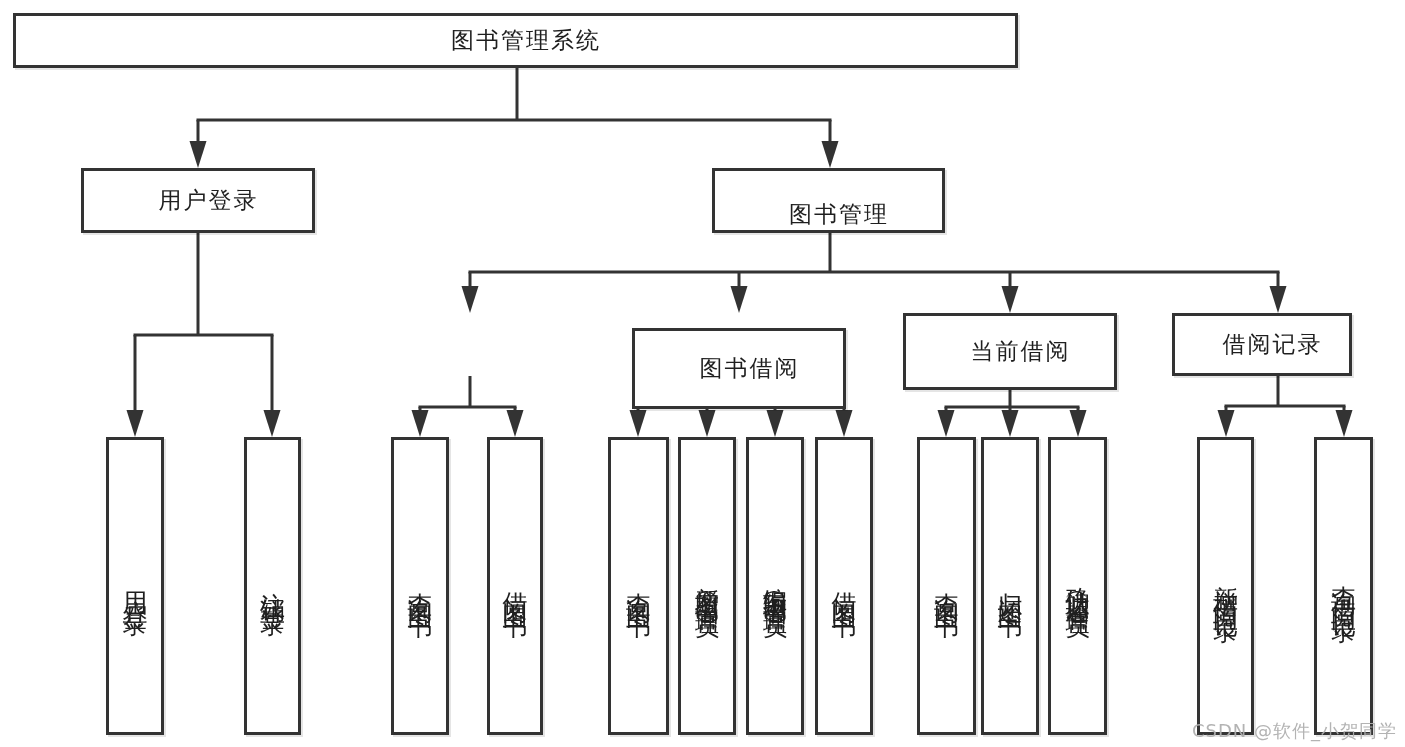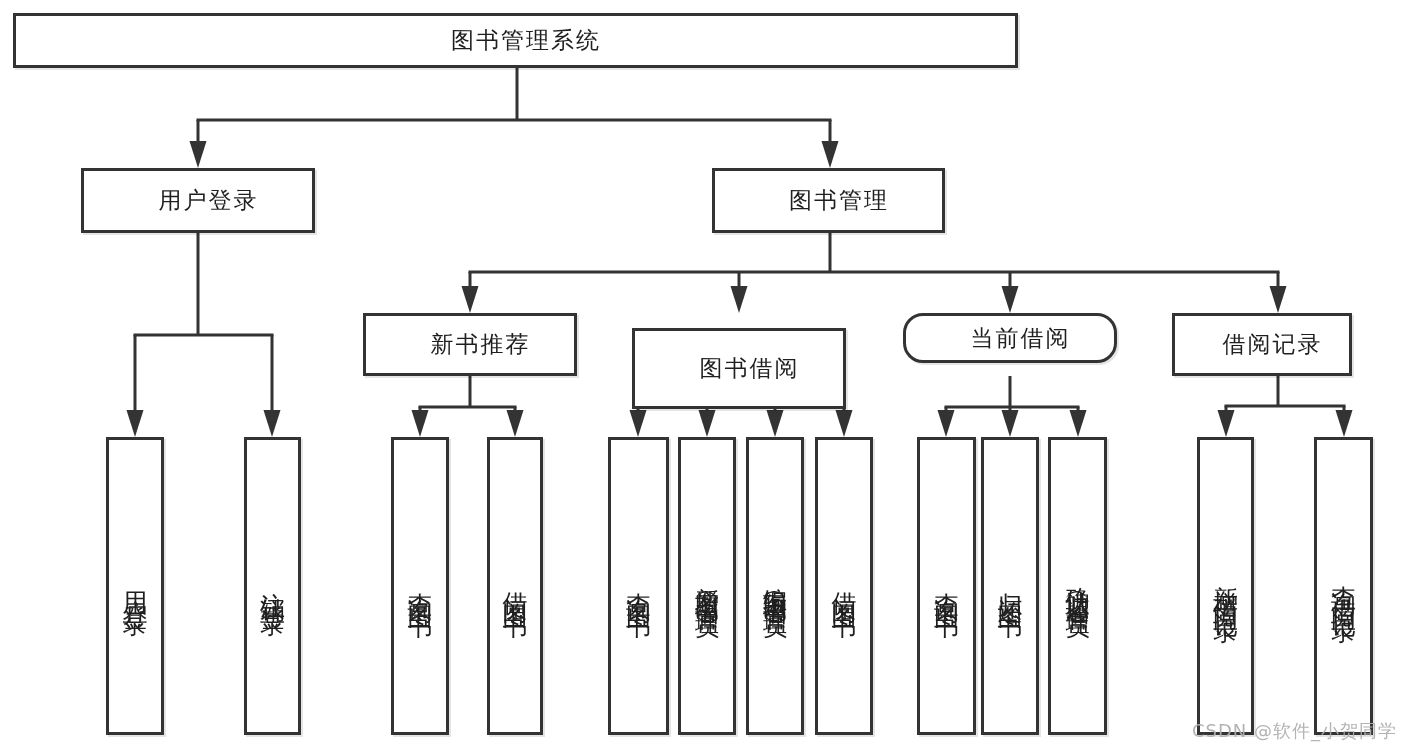--- a/index.html
+++ b/index.html
@@ -105,31 +105,28 @@
       <polygon points="1335.5,410 1352.5,410 1344,437" fill="#333333"></polygon>
     </svg>
 
   <div class="hnode" style="left:13px;top:13px;width:1005px;height:55px;">
     <span>图书管理系统</span>
   </div>
 
   <div class="hnode" style="left:81px;top:168px;width:234px;height:65px;">
     <span>用户登录</span>
   </div>
-  <div class="hnode" style="left:712px;top:168px;width:233px;height:65px;">
+  <div class="hnode" style="left:712px;top:168px;width:233px;height:65px;align-items:flex-end;">
     <span>图书管理</span>
   </div>
 
-  <div class="hnode" style="left:363px;top:313px;width:214px;height:63px;">
-    <span>新书推荐</span>
-  </div>
   <div class="hnode" style="left:632px;top:328px;width:214px;height:81px;">
     <span>图书借阅</span>
   </div>
-  <div class="hnode" style="left:903px;top:313px;width:214px;height:50px;border-radius:20px;">
+  <div class="hnode" style="left:903px;top:313px;width:214px;height:77px;">
     <span>当前借阅</span>
   </div>
   <div class="hnode" style="left:1172px;top:313px;width:180px;height:63px;">
     <span>借阅记录</span>
   </div>
 
   <div class="vnode" style="left:106px;width:58px;">用户登录</div>
   <div class="vnode" style="left:244px;width:57px;">注销登录</div>
 
   <div class="vnode" style="left:391px;width:58px;">查询图书</div>

